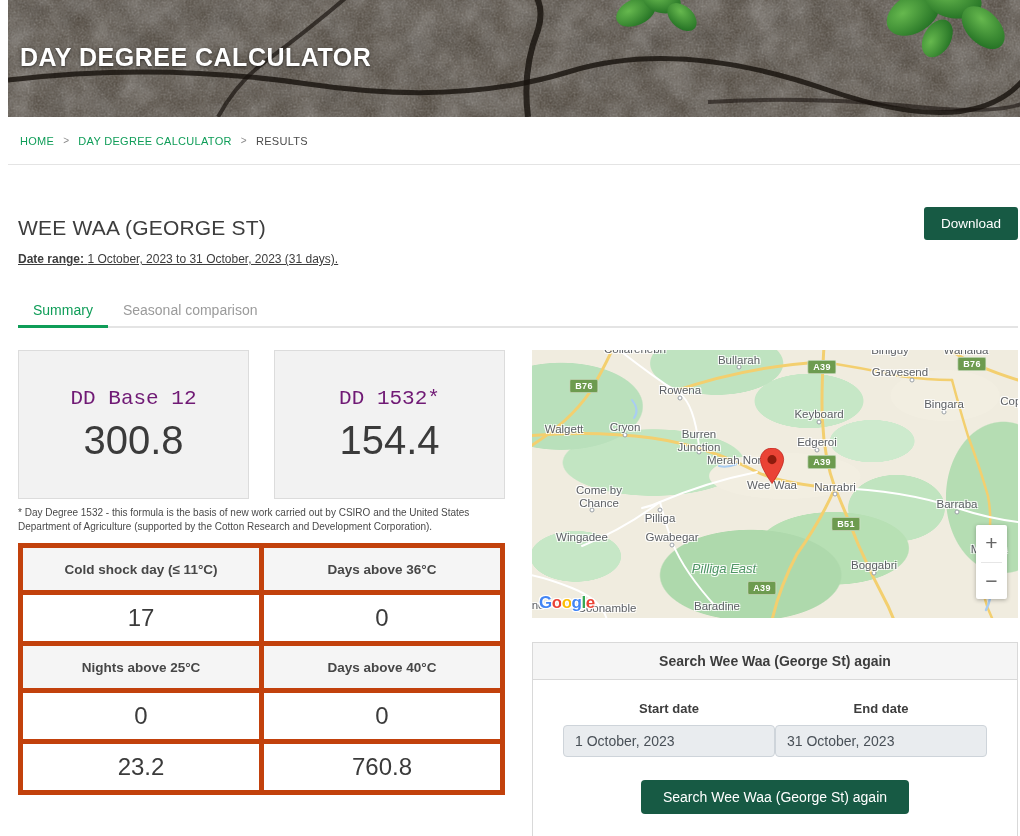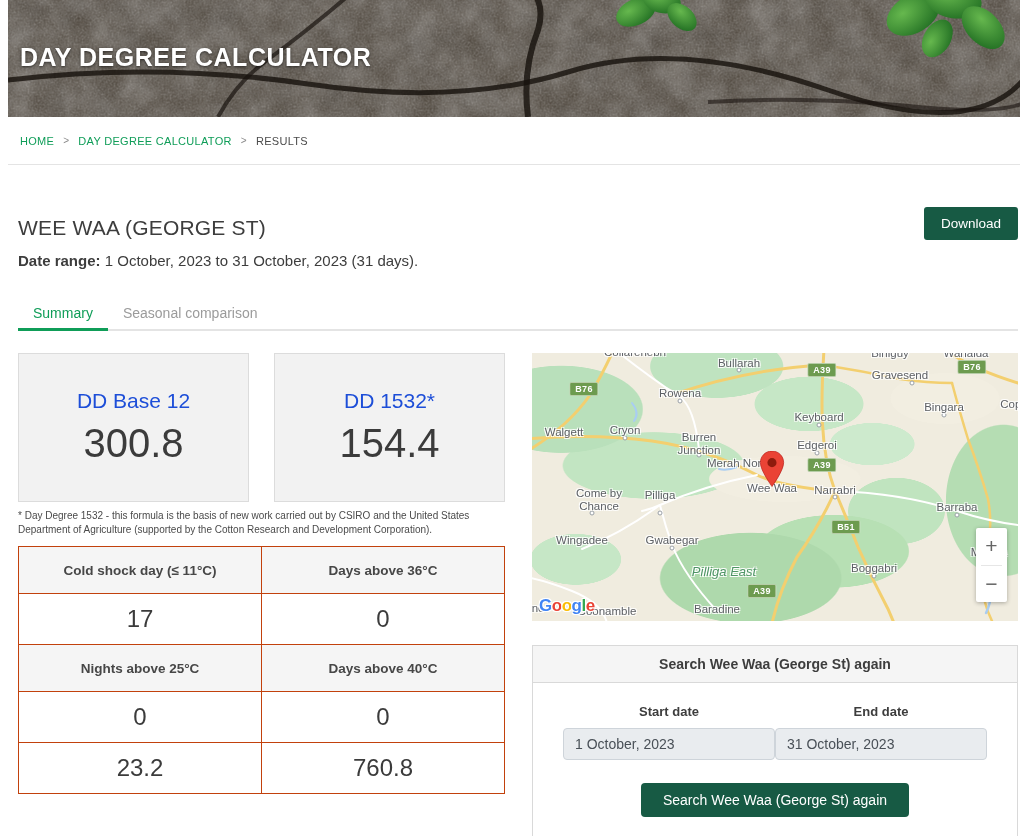--- a/index.html
+++ b/index.html
@@ -24,42 +24,42 @@
   .crumb-sep { color:#8a8a8a; font-size:10px; }
   .crumb-current { color:#4b4b4b; }
   
   .content { padding:0 10px; }
   .title-row { margin-top:36px; display:flex; justify-content:space-between; align-items:flex-end; }
   .page-title { font-size:21px; font-weight:normal; color:#3d3d3d; letter-spacing:.2px; }
   .btn-green {
     background:#175a44; color:#fff; border:none; border-radius:3px;
     font-family:"Liberation Sans",sans-serif; font-size:13.5px; padding:9px 17px; cursor:pointer; margin-top:6px;
   }
-  .date-range { margin-top:12px; font-size:15px; color:#3d3d3d; }
+  .date-range { margin-top:12px; font-size:12px; color:#3d3d3d;text-decoration:underline; }
   .date-range b { font-weight:bold; }
   
   .tabs { margin-top:27px; display:flex; border-bottom:2px solid #e4e4e4; }
   .tab { padding:9px 15px 7px; font-size:14px; color:#9b9b9b; cursor:pointer; }
   .tab.active { color:#0f9d58; border-bottom:3px solid #0f9d58; margin-bottom:-2px; }
   
   .grid { display:flex; gap:27px; margin-top:22px; }
   .col-left  { width:487px; flex:none; }
   .col-right { width:486px; flex:none; }
   
   .stat-row { display:flex; gap:25px; }
   .stat-box {
     flex:1; height:149px; background:#f2f2f2; border:1px solid #dcdcdc;
     display:flex; flex-direction:column; align-items:center; justify-content:center; gap:8px;
   }
-  .stat-label { font-size:21px; color:#1d4ed8; }
+  .stat-label { font-size:21px; color:#701a75;font-family:Liberation Mono, monospace; }
   .stat-value { font-size:40px; color:#3b3b3b; }
   .footnote { margin-top:7px; font-size:10px; line-height:1.4; color:#4a4a4a; }
   
   table.metrics { width:100%; border-collapse:collapse; margin-top:9px; }
-  table.metrics td { border:1px solid #c2410c; width:50%; text-align:center; vertical-align:middle; }
+  table.metrics td { border:5px solid #c2410c; width:50%; text-align:center; vertical-align:middle; }
   tr.t-head td { background:#f5f5f5; font-weight:bold; font-size:13.5px; color:#474747; height:47px; }
   tr.t-val td  { font-size:24px; color:#3b3b3b; height:51px; }
   
   .map {
     position:relative; width:486px; height:268px; overflow:hidden;
     background:#f0ecdf; cursor:grab;
   }
   .terrain { position:absolute; inset:0;
     background-image:
       radial-gradient(ellipse 125px 38px at 52% 47%, #f2eee1 0 60%, transparent 61%),
@@ -284,21 +284,21 @@
           <div class="town" style="left:32px;top:73px">Walgett</div>
           <div class="town" style="left:93px;top:71px">Cryon</div>
           <div class="town" style="left:167px;top:78px">Burren
 Junction</div>
           <div class="town" style="left:285px;top:86px">Edgeroi</div>
           <div class="town" style="left:207px;top:104px">Merah North</div>
           <div class="town" style="left:240px;top:129px">Wee Waa</div>
           <div class="town" style="left:303px;top:131px">Narrabri</div>
           <div class="town" style="left:67px;top:134px">Come by
 Chance</div>
-          <div class="town" style="left:128px;top:136px">Pilliga</div>
+          <div class="town" style="left:128px;top:162px">Pilliga</div>
           <div class="town" style="left:425px;top:148px">Barraba</div>
           <div class="town" style="left:50px;top:181px">Wingadee</div>
           <div class="town" style="left:140px;top:181px">Gwabegar</div>
           <div class="town" style="left:342px;top:209px">Boggabri</div>
           <div class="town" style="left:457px;top:193px">Manilla</div>
           <div class="town" style="left:75px;top:252px">Coonamble</div>
           <div class="town" style="left:185px;top:250px">Baradine</div>
           <div class="town" style="left:434px;top:-6px">Warialda</div>
           <div class="town" style="left:358px;top:-6px">Biniguy</div>
           <div class="town" style="left:-16px;top:249px">Quambone</div>

